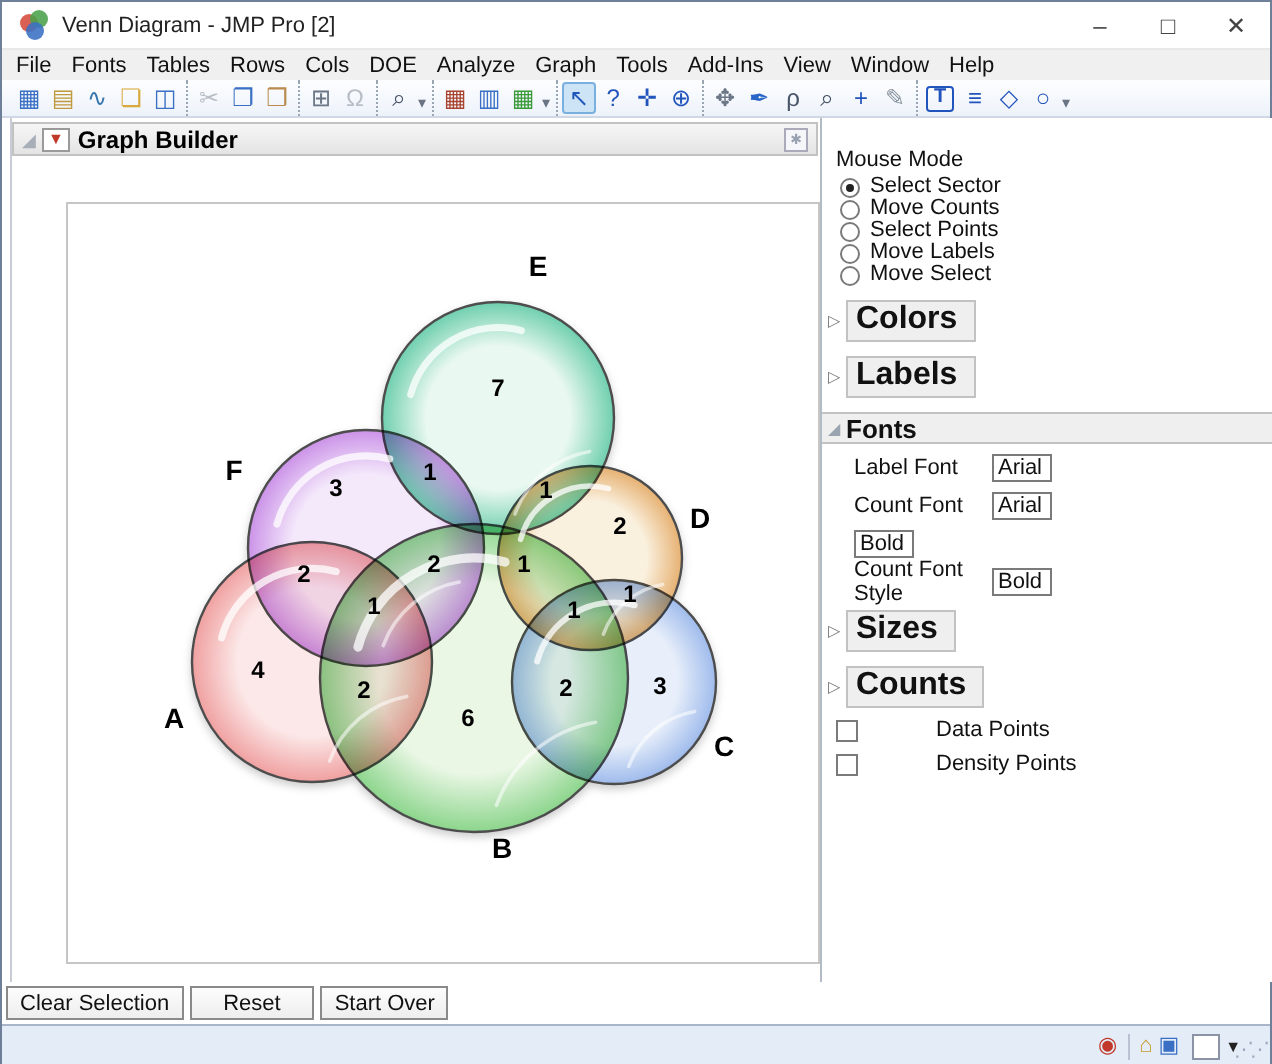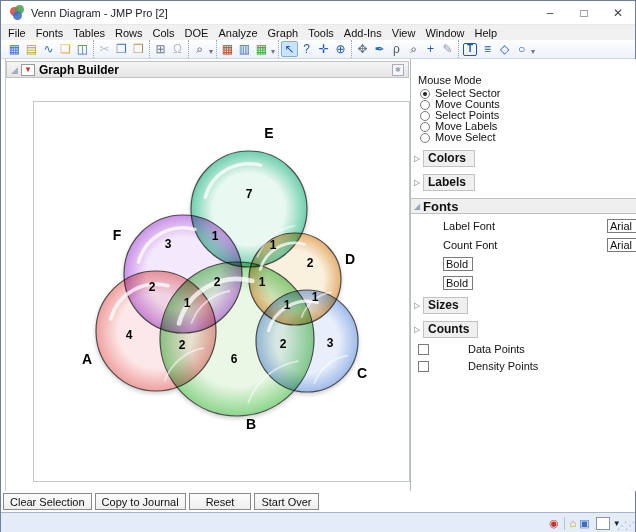--- a/index.html
+++ b/index.html
@@ -45,25 +45,25 @@
   .plot-frame svg { display:block; }
 
   
   .right-panel { position:absolute; left:409px; top:0; width:227px; height:432px; background:#fff; border-left:1px solid #b2bac6; padding-top:3px; }
   .mm-label { padding-left:7px; margin-bottom:3px;margin-top:12px; }
   .radio-row { display:flex; align-items:flex-end; margin:0 0 1px 9px; height:10px; }
   .radio { width:10px; height:10px; border:1px solid #7a7a7a; border-radius:50%; background:#fff; margin-right:5px; position:relative; flex:0 0 auto; }
   .radio .dot { position:absolute; left:2px; top:2px; width:4px; height:4px; border-radius:50%; background:#222; }
   .sec-row { display:flex; align-items:center; margin:7px 0 0 3px; }
   .sec-chevron { color:#777; font-size:8px; width:9px; }
-  .sec-box { background:#efefef; border:1px solid #c2c2c2; font-weight:bold; font-size:12px; padding:0px 8px 1px 4px; }
+  .sec-box { background:#efefef; border:1px solid #c2c2c2; font-weight:bold; font-size:16px; padding:0px 8px 1px 4px; }
   .fonts-bar { display:flex; align-items:center; background:#efefef; border-top:1px solid #c2c2c2; border-bottom:1px solid #c2c2c2; height:16px; margin-top:7px; padding-left:3px; }
   .fonts-bar .sec-chevron { color:#9aa4b0; }
   .fonts-title { font-weight:bold; font-size:13px; }
-  .field-row { display:flex; align-items:center; margin:5px 0 0 32px; height:14px;justify-content:space-between; }
+  .field-row { display:flex; align-items:center; margin:5px 0 0 16px; height:14px; }
   .field-label { width:69px; font-size:11px; }
   .field-input { width:30px; height:14px; border:1px solid #7a7a7a; background:#fff; font-size:11px; padding-left:2px; display:flex; align-items:center; overflow:hidden; }
   .slider-row { display:flex; align-items:center; margin:4px 6px 0 10px; height:13px; }
   .slider-label { width:67px; font-size:11px; }
   .slider-input { width:32px; height:14px; border:1px solid #7a7a7a; background:#fff; font-size:11px; padding-left:2px; display:flex; align-items:center; }
   .slider-track { position:relative; flex:1; height:5px; margin-left:8px; background:linear-gradient(#f8f8f8,#e4e4e4); border:1px solid #b2b2b2; border-radius:3px; }
   .slider-thumb { position:absolute; top:-3px; width:8px; height:8px; background:#cfe2f7; border:1px solid #6e9ccc; transform:rotate(45deg); }
   .check-row { display:flex; align-items:center; margin:5px 0 0 7px; height:12px;gap:34px; }
   .checkbox { width:11px; height:11px; border:1px solid #7a7a7a; background:#fff; margin-right:5px; flex:0 0 auto; }
 
@@ -303,20 +303,21 @@
             <span class="field-input">Arial</span>
           </div>
           <div class="field-row">
             <span class="field-label">Count Font</span>
             <span class="field-input">Arial</span>
           </div>
           <div class="field-row">
             <span class="field-input">Bold</span>
           </div>
           <div class="field-row">
+            <span class="field-label">Count Font Style</span>
             <span class="field-input">Bold</span>
           </div>
         </div>
 
       <div class="sec-row">
         <span class="sec-chevron">▷</span>
         <span class="sec-box">Sizes</span>
       </div>
       <div class="sec-row">
         <span class="sec-chevron">▷</span>
@@ -331,21 +332,20 @@
           <div class="check-row">
             <span class="checkbox"></span>
             <span>Density Points</span>
           </div>
         </div>
     </div>
   </div>
 
   <div class="buttons-row" id="buttons-row">
       <button class="action-btn">Clear Selection</button>
-      <button class="action-btn">Copy to Journal</button>
       <button class="action-btn wide">Reset</button>
       <button class="action-btn">Start Over</button>
     </div>
 
   <div class="statusbar">
     <div class="status-icons" id="status-icons">
         <span class="status-icon" style="color: rgb(192, 57, 43);">◉</span>
         <span class="status-sep"></span>
         <span class="status-icon" style="color: rgb(199, 154, 46);">⌂</span>
         <span class="status-icon" style="color: rgb(58, 111, 196);">▣</span>

